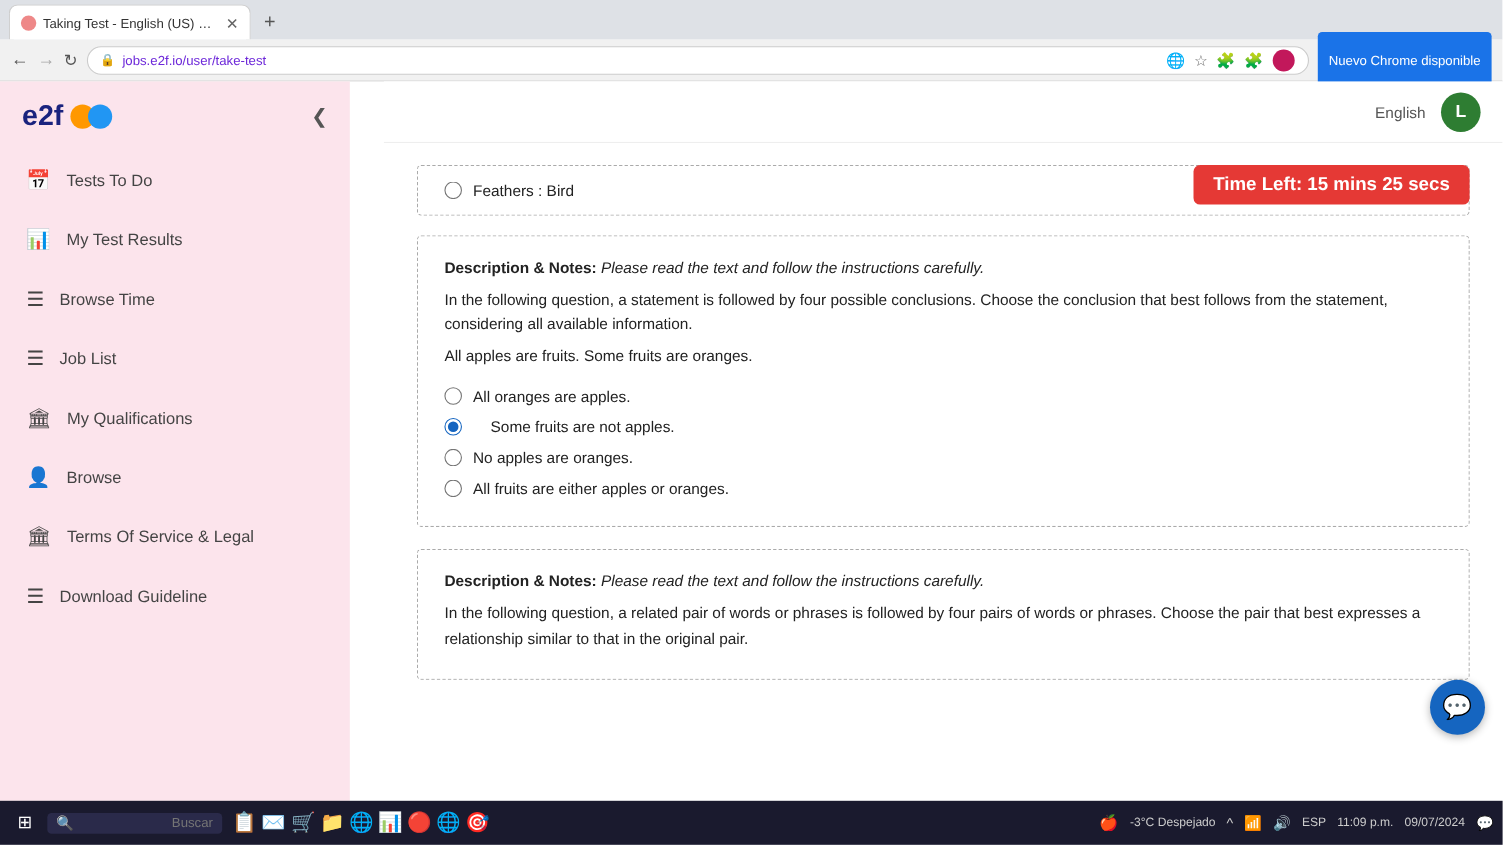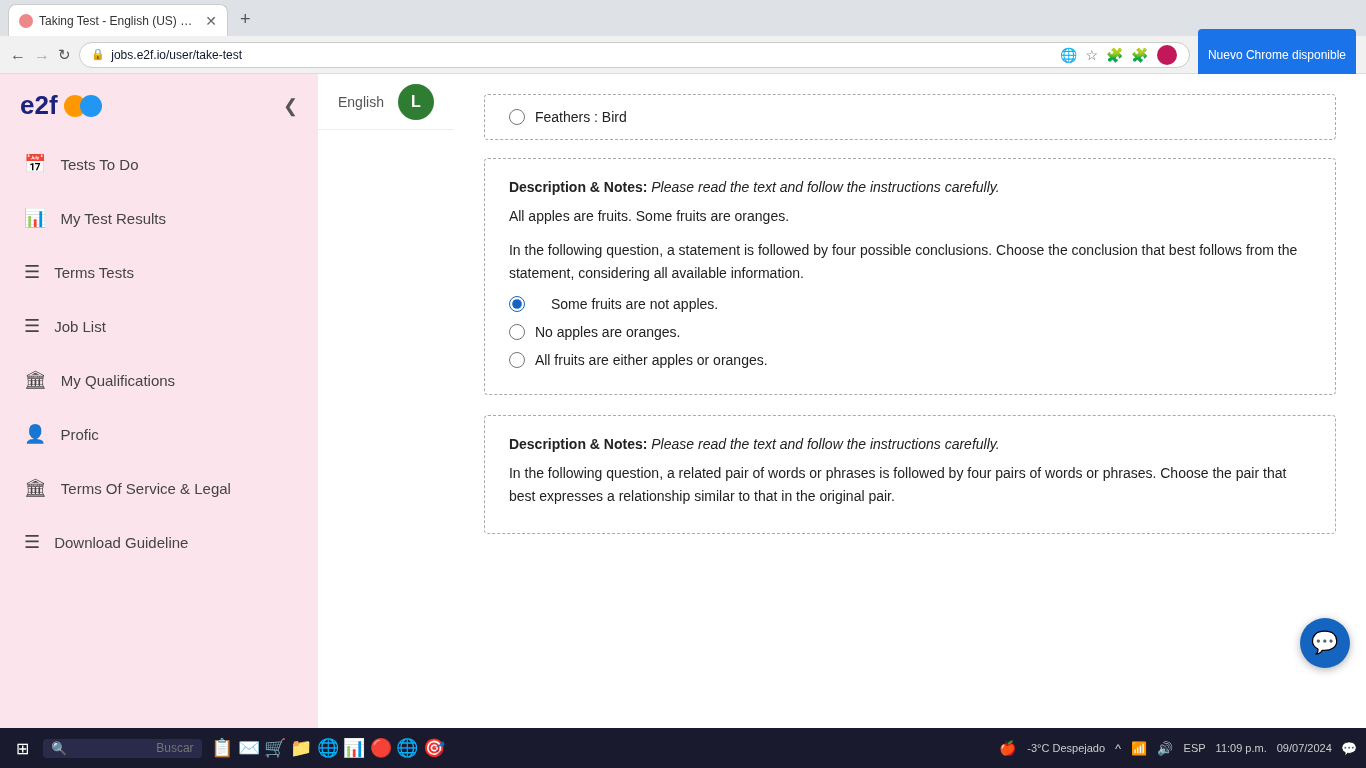--- a/index.html
+++ b/index.html
@@ -16,21 +16,21 @@
   </div>
   <div style="font-size:18px;color:#555;cursor:pointer;padding:4px 8px;margin-bottom:2px;">+</div>
 </div>
 
 <div style="background:#f1f1f1; height:38px; display:flex; align-items:center; padding:0 10px; gap:8px; border-bottom:1px solid #ddd;">
   <span style="font-size:16px;color:#555;cursor:pointer;">←</span>
   <span style="font-size:16px;color:#aaa;cursor:pointer;">→</span>
   <span style="font-size:15px;color:#555;cursor:pointer;">↻</span>
   <div style="flex:1; height:26px; border:1px solid #ccc; border-radius:13px; padding:0 12px; font-size:12px; background:#fff; display:flex; align-items:center; gap:6px;">
     <span style="font-size:11px;color:#555;">🔒</span>
-    <span style="font-size:12px;color:#0f172a;">jobs.e2f.io/user/take-test</span>
+    <span style="font-size:12px;color:#6d28d9;">jobs.e2f.io/user/take-test</span>
     <div style="margin-left:auto;display:flex;gap:8px;align-items:center;">
       <span style="font-size:14px;color:#666;">🌐</span>
       <span style="font-size:14px;color:#666;">☆</span>
       <span style="font-size:14px;color:#666;">🧩</span>
       <span style="font-size:14px;color:#666;">🧩</span>
       <span style="width:20px;height:20px;background:#c2185b;border-radius:50%;display:inline-block;"></span>
     </div>
   </div>
   <button style="background:#1a73e8;color:#fff;border:none;border-radius:4px;padding:19px 10px;font-size:12px;cursor:pointer;">Nuevo Chrome disponible</button>
 </div>
@@ -51,71 +51,78 @@
     <div style="display:flex;align-items:center;gap:14px;padding:16px 24px;cursor:pointer;color:#444;font-size:15px;">
       <span style="font-size:18px;">📅</span>
       <span style="font-size:15px;">Tests To Do</span>
     </div>
     <div style="display:flex;align-items:center;gap:14px;padding:16px 24px;cursor:pointer;color:#444;font-size:15px;">
       <span style="font-size:18px;">📊</span>
       <span style="font-size:15px;">My Test Results</span>
     </div>
     <div style="display:flex;align-items:center;gap:14px;padding:16px 24px;cursor:pointer;color:#444;font-size:15px;">
       <span style="font-size:18px;">☰</span>
-      <span style="font-size:15px;">Terms Tests</span>
+      <span style="font-size:15px;">Browse Time</span>
     </div>
     <div style="display:flex;align-items:center;gap:14px;padding:16px 24px;cursor:pointer;color:#444;font-size:15px;">
       <span style="font-size:18px;">☰</span>
       <span style="font-size:15px;">Job List</span>
     </div>
     <div style="display:flex;align-items:center;gap:14px;padding:16px 24px;cursor:pointer;color:#444;font-size:15px;">
       <span style="font-size:18px;">🏛</span>
       <span style="font-size:15px;">My Qualifications</span>
     </div>
     <div style="display:flex;align-items:center;gap:14px;padding:16px 24px;cursor:pointer;color:#444;font-size:15px;">
       <span style="font-size:18px;">👤</span>
-      <span style="font-size:15px;">Profic</span>
+      <span style="font-size:15px;">Browse</span>
     </div>
     <div style="display:flex;align-items:center;gap:14px;padding:16px 24px;cursor:pointer;color:#444;font-size:15px;">
       <span style="font-size:18px;">🏛</span>
       <span style="font-size:15px;">Terms Of Service &amp; Legal</span>
     </div>
     <div style="display:flex;align-items:center;gap:14px;padding:16px 24px;cursor:pointer;color:#444;font-size:15px;">
       <span style="font-size:18px;">☰</span>
       <span style="font-size:15px;">Download Guideline</span>
     </div>
   </div>
 
-  <div style="flex:1; display:flex; flex-direction:row;">
+  <div style="flex:1; display:flex; flex-direction:column;margin-left:31px;">
 
     <div style="height:56px;background:#fff;display:flex;align-items:center;justify-content:flex-end;padding:0 20px;border-bottom:1px solid #eee;">
       <span style="font-size:14px;color:#555;margin-right:14px;">English</span>
       <div style="width:36px;height:36px;background:#2e7d32;border-radius:50%;display:flex;align-items:center;justify-content:center;color:#fff;font-weight:bold;font-size:16px;">
         <span>L</span>
       </div>
     </div>
 
     <div style="flex:1;overflow-y:auto;padding:20px 30px;background:#fff;position:relative;">
 
+      <div style="position:absolute;top:20px;right:30px;background:#e53935;color:#fff;font-size:17px;font-weight:bold;padding:8px 18px;border-radius:6px;z-index:10;">
+        <span>Time Left: 15 mins 25 secs</span>
+      </div>
 
       <div style="border:1.5px dashed #aaa;border-radius:4px;padding:14px 24px;margin-bottom:18px;">
         <div style="display:flex;align-items:center;gap:10px;font-size:14px;color:#222;">
           <input type="radio" style="width: 16px; height: 16px;">
           <span>Feathers : Bird</span>
         </div>
       </div>
 
       <div style="border:1.5px dashed #aaa;border-radius:4px;padding:20px 24px;margin-bottom:20px;">
         <p style="font-size:14px;margin-bottom:10px;color:#222;">
           <strong>Description &amp; Notes:</strong>
           <em> <span>Please read the text and follow the instructions carefully.</span></em>
         </p>
+        <p style="font-size:14px;line-height:1.6;color:#222;margin-bottom:6px;">In the following question, a statement is followed by four possible conclusions. Choose the conclusion that best follows from the statement, considering all available information.</p>
         <p style="font-size:14px;line-height:1.6;color:#222;margin-bottom:12px;">All apples are fruits. Some fruits are oranges.</p>
-        <p style="font-size:14px;line-height:1.6;color:#222;margin-bottom:6px;">In the following question, a statement is followed by four possible conclusions. Choose the conclusion that best follows from the statement, considering all available information.</p>
 
+        <label style="display:flex;align-items:center;gap:10px;padding:6px 0;font-size:14px;color:#222;cursor:pointer;">
+          <input type="radio" name="q1" style="width: 16px; height: 16px;">
+          <span>All oranges are apples.</span>
+        </label>
         <label style="display:flex;align-items:center;gap:26px;padding:6px 0;font-size:14px;color:#222;cursor:pointer;">
           <input type="radio" name="q1" checked="" style="width: 16px; height: 16px; accent-color: rgb(21, 101, 192);">
           <span>Some fruits are not apples.</span>
         </label>
         <label style="display:flex;align-items:flex-end;gap:10px;padding:6px 0;font-size:14px;color:#222;cursor:pointer;">
           <input type="radio" name="q1" style="width: 16px; height: 16px;">
           <span>No apples are oranges.</span>
         </label>
         <label style="display:flex;align-items:center;gap:10px;padding:6px 0;font-size:14px;color:#222;cursor:pointer;">
           <input type="radio" name="q1" style="width: 16px; height: 16px;">

